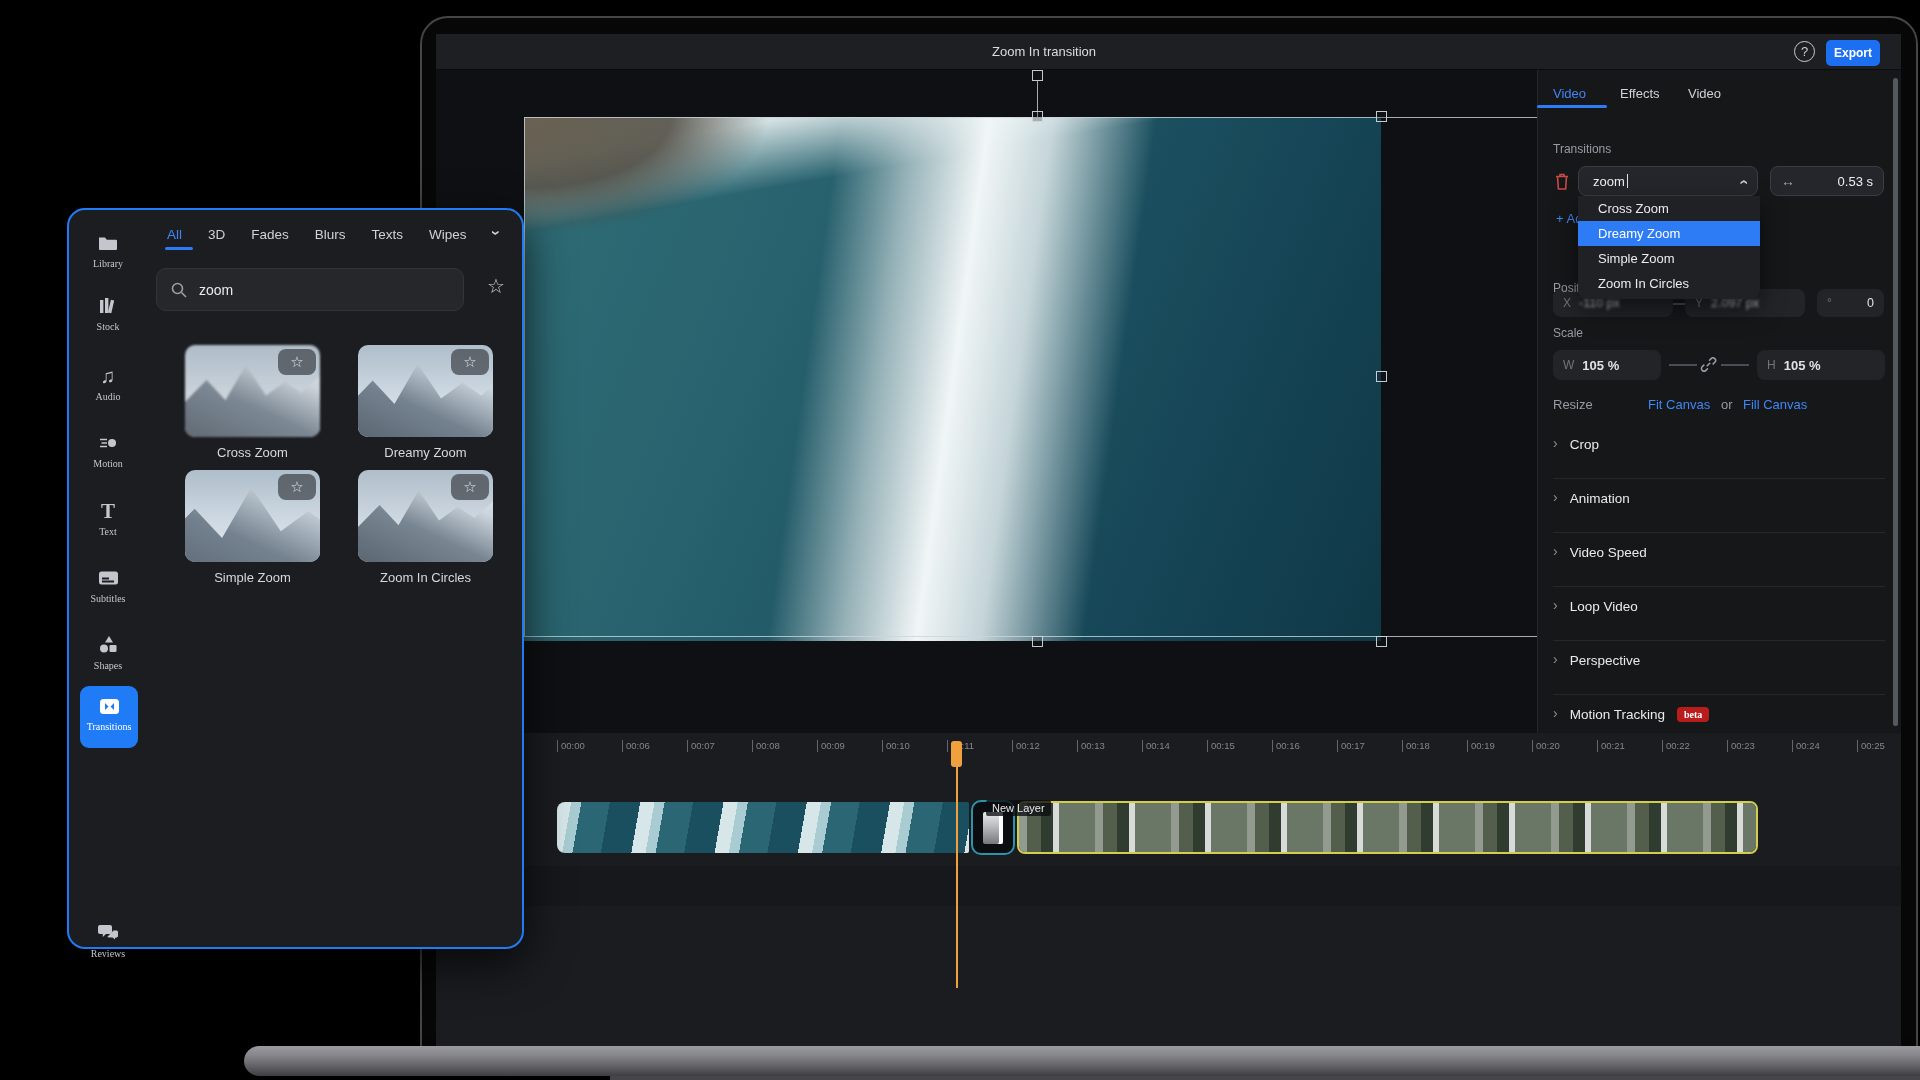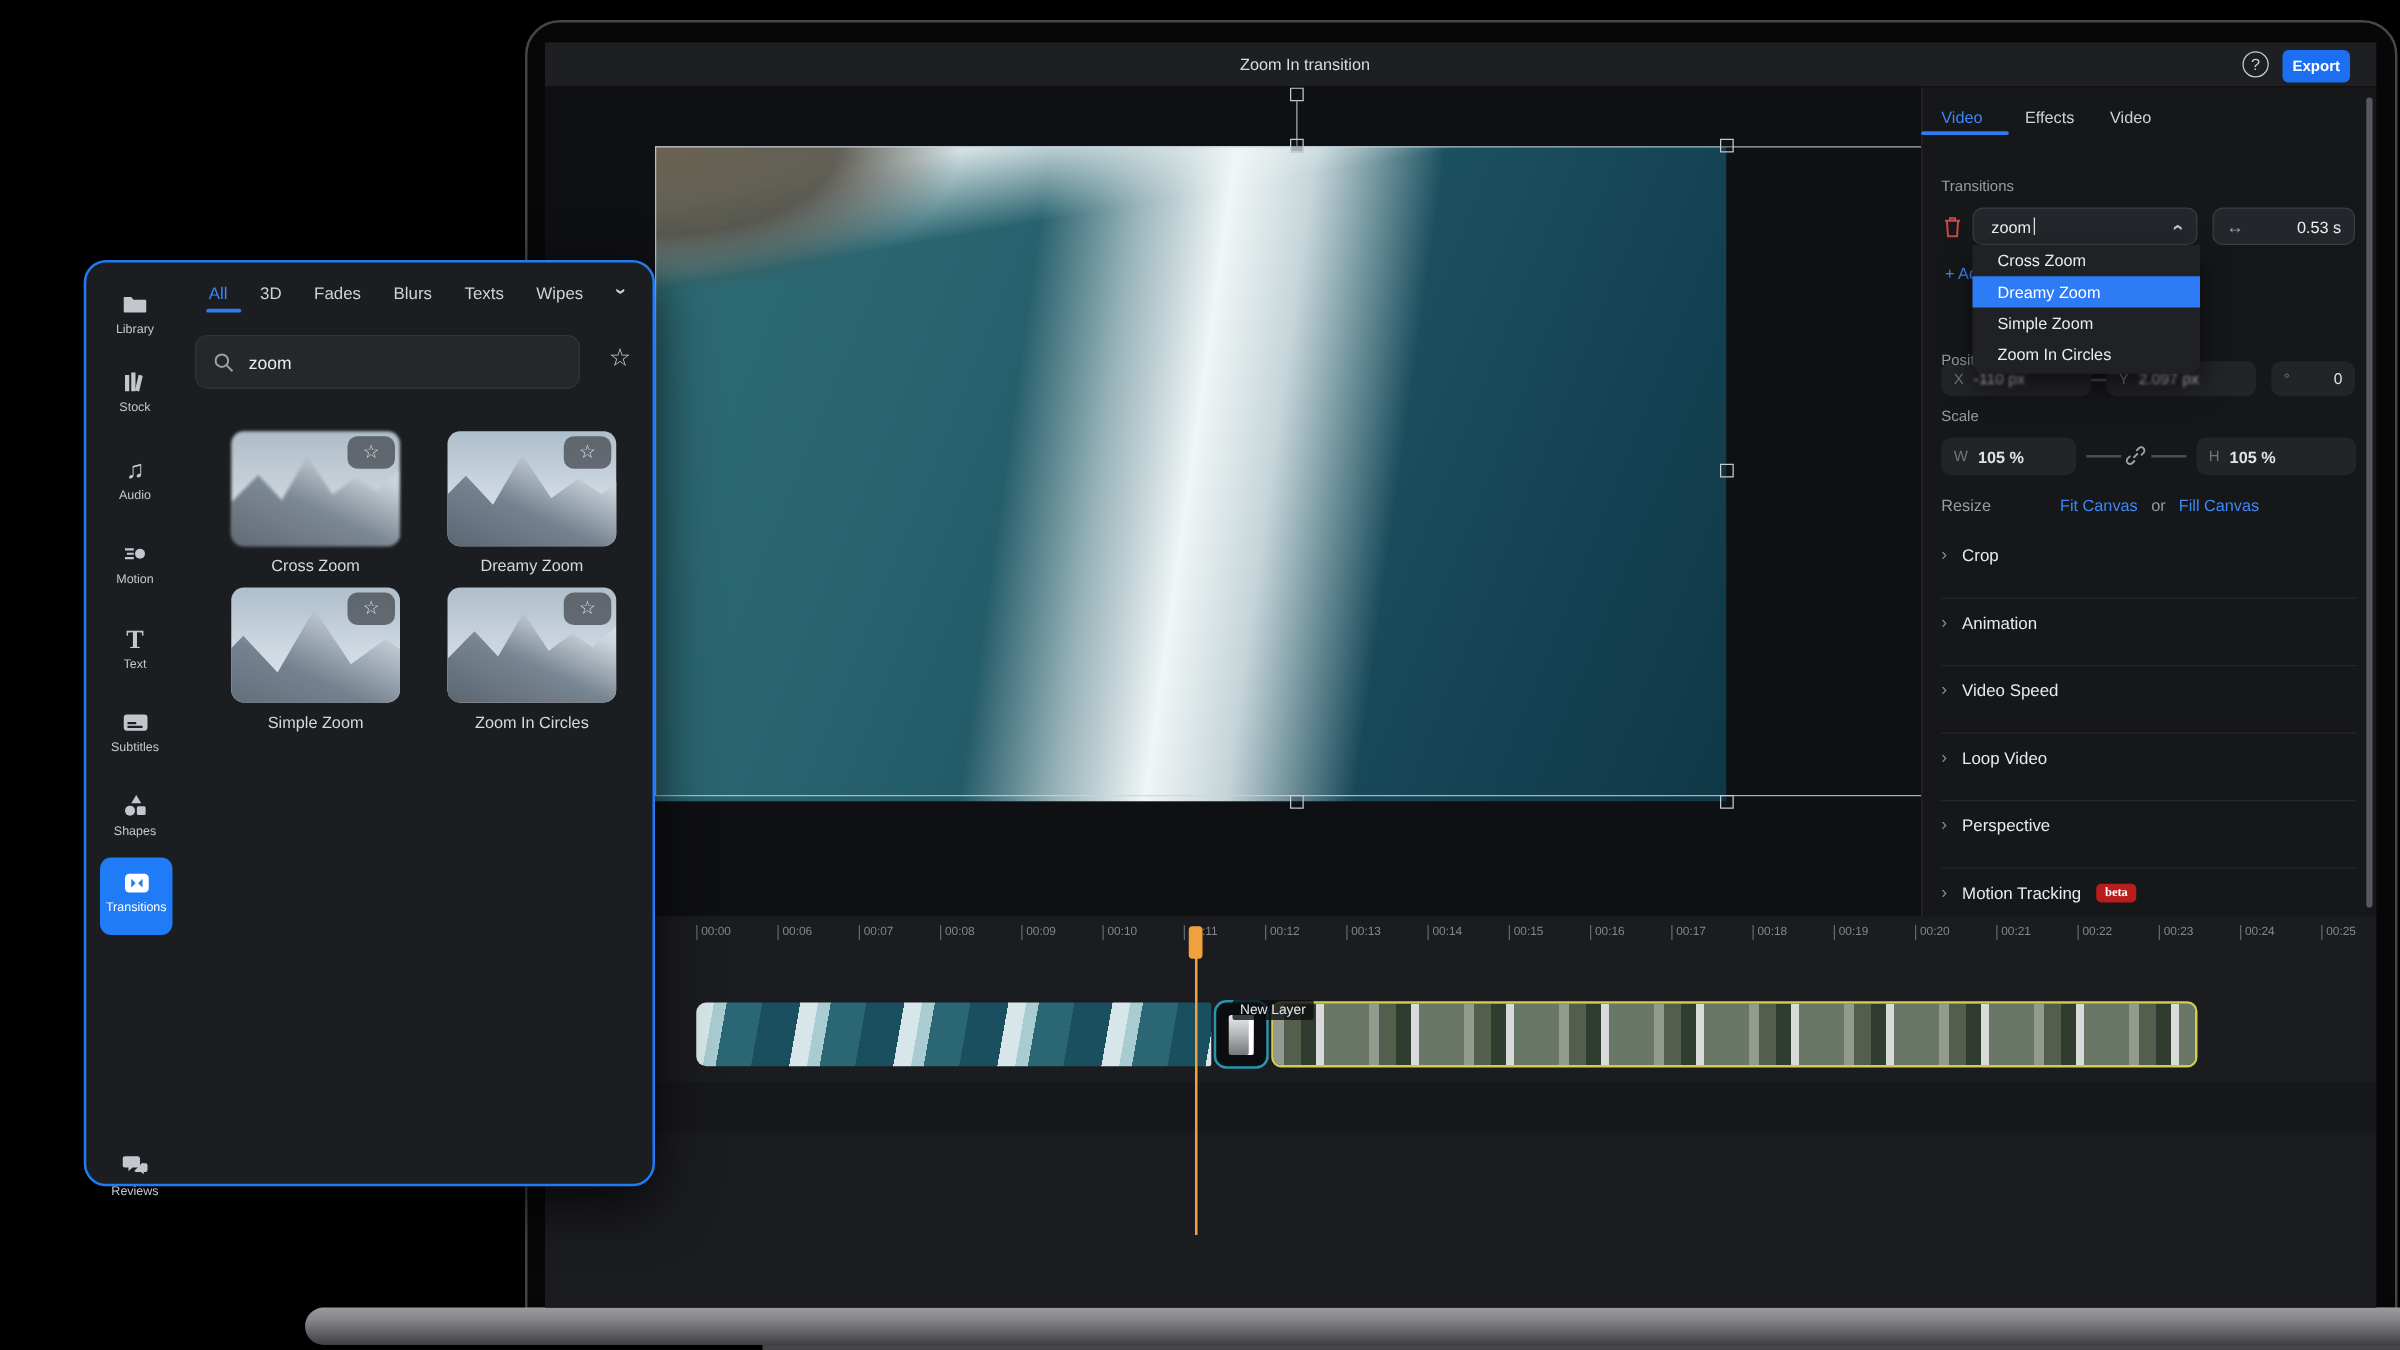--- a/index.html
+++ b/index.html
@@ -87,21 +87,21 @@
   .beta{background:#b91c1c;color:#fff;font-size:10px;font-weight:700;padding:2px 7px;border-radius:4px;font-family:Liberation Serif, serif;}
   .sbar{left:1893px;top:78px;width:5px;height:648px;background:#55585e;border-radius:3px;}
   .linkline{height:1.5px;background:#4a4d53;}
 
   
   .lpanel{left:67px;top:208px;width:457px;height:741px;background:#1c1d21;border:2.5px solid #1f7cf6;
           border-radius:18px;z-index:30;box-shadow:0 14px 46px rgba(0,0,0,.75);}
   .lp{position:absolute;}
   .sbitem{position:absolute;width:70px;text-align:center;color:#c3c7cd;}
   .sbitem .ic{height:22px;display:flex;align-items:center;justify-content:center;}
-  .sbitem .tx{font-size:10px;margin-top:4px;}
+  .sbitem .tx{font-size:10px;margin-top:4px;font-family:Liberation Serif, serif;}
   .sbactive{position:absolute;left:11px;width:58px;height:62px;background:#1f7cf6;border-radius:9px;}
   .sbactive .sbitem{left:-6px;top:9px;color:#fff;}
   .ltab{font-size:13.5px;color:#cfd2d8;}
   .ltab.on{color:#3f86f7;}
   .searchbox{left:87px;top:58px;width:308px;height:43px;background:#26272b;border:1px solid #33343a;
              border-radius:10px;display:flex;align-items:center;}
   .searchbox input{background:transparent;border:none;outline:none;color:#e8eaec;font-size:14px;width:230px;}
   .star-side{font-size:20px;color:#c8ccd2;}
   .card{position:absolute;width:135px;}
   .thumb{position:relative;width:135px;height:92px;border-radius:10px;overflow:hidden;

